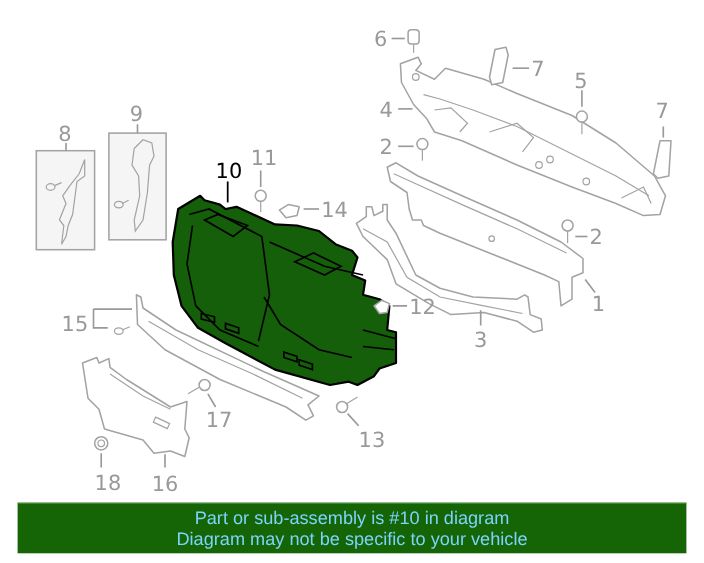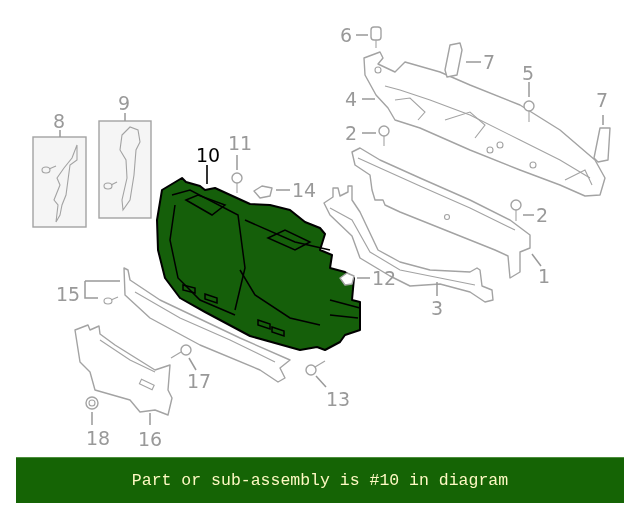--- a/index.html
+++ b/index.html
@@ -8,21 +8,21 @@
   .lbl { font-family:"DejaVu Sans", sans-serif; font-size:19px; fill:#999999; }
   .lbl-hi { fill:#000000; }
   .part { fill:#ffffff; stroke:#a3a3a3; stroke-width:1.4; stroke-linejoin:round; }
   .part-thin { fill:none; stroke:#a3a3a3; stroke-width:1.1; }
   .lead { stroke:#999999; stroke-width:1.5; fill:none; }
   .lead-hi { stroke:#000000; stroke-width:1.6; fill:none; }
   .box { fill:#f5f5f5; stroke:#a3a3a3; stroke-width:1.4; }
   .hl { fill:#155f0a; stroke:#000000; stroke-width:2; stroke-linejoin:round; }
   .hl-line { fill:none; stroke:#000000; stroke-width:1.5; }
   #banner { position:absolute; left:16px; top:457px; width:608px; height:45px; background:#156405; border-top:1px solid #4d8f3d; display:flex; flex-direction:column; align-items:center; justify-content:center; }
-  #banner span { color:#fef9c3; font-size:16.5px; line-height:19px; font-family:Liberation Mono, monospace; white-space:nowrap; }
+  #banner span { color:#7dd3fc; font-size:16.5px; line-height:19px; font-family:Liberation Sans, sans-serif; white-space:nowrap; }
 </style>
 </head>
 <body>
 
 <svg id="diagram" viewBox="0 0 640 457" xmlns="http://www.w3.org/2000/svg">
 
   <g>
     <path class="part" d="M364,58 L380,52 L383,58 L378,64 L395,72 L405,62 L440,72 L470,85 L520,105 L560,130 L595,160 L605,178 L600,195 L585,196 L560,185 L520,170 L470,150 L420,128 L395,120 L388,108 L376,95 L365,75 Z"></path>
     <path class="part-thin" d="M385,86 L400,90 L430,100 L470,115 L520,140 L560,160 L590,178"></path>
     <path class="part-thin" d="M395,100 L410,98 L425,112 L418,120"></path>
@@ -174,13 +174,14 @@
     <text class="lbl" x="56" y="301">15</text>
     <text class="lbl" x="187" y="388">17</text>
     <text class="lbl" x="326" y="406">13</text>
     <text class="lbl" x="86" y="445">18</text>
     <text class="lbl" x="138" y="446">16</text>
   </g>
 </svg>
 
 <div id="banner">
   <span>Part or sub-assembly is #10 in diagram</span>
+  <span>Diagram may not be specific to your vehicle</span>
 </div>
 
 </body></html>

